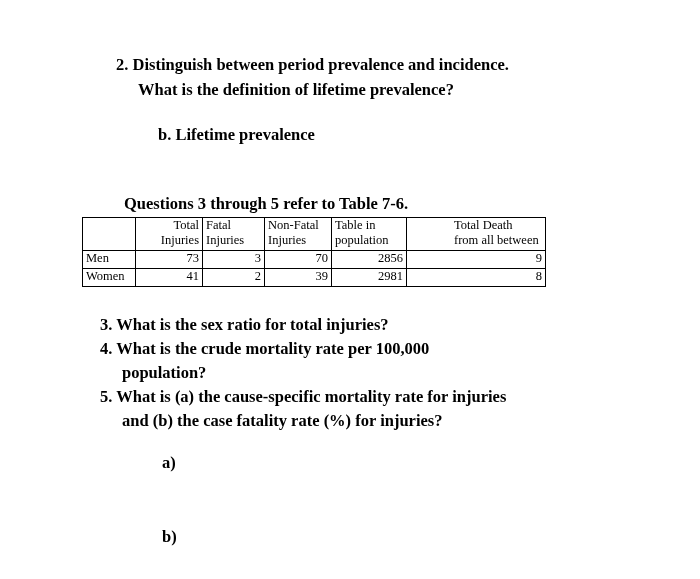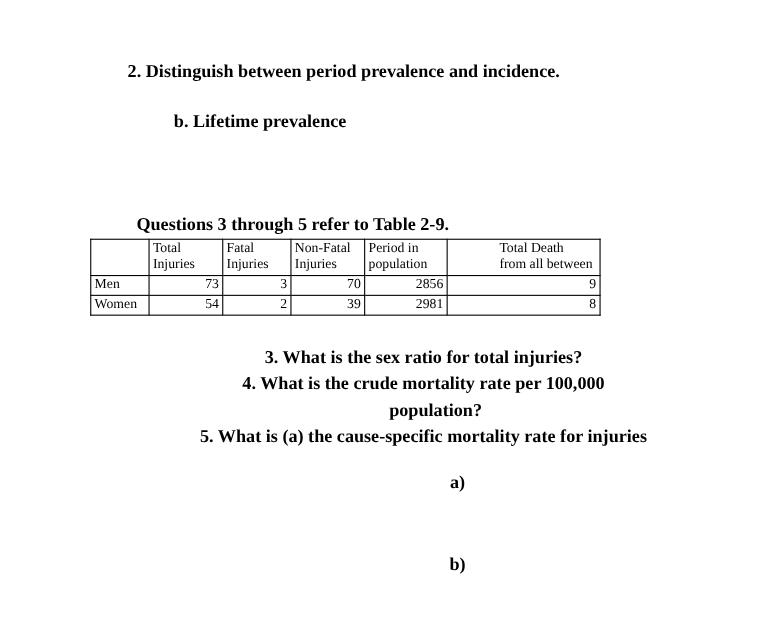--- a/index.html
+++ b/index.html
@@ -65,59 +65,59 @@
     vertical-align: top;
     font-weight: normal;
     line-height: 15px;
   }
   table.data-table thead td {
     height: 32px;
   }
   table.data-table thead td.corner {
     width: 46px;
   }
-  table.data-table thead td.h1 { width: 60px; }
+  table.data-table thead td.h1 { width: 60px; text-align: right; }
   table.data-table thead td.h2 { width: 55px; }
   table.data-table thead td.h3 { width: 60px; }
   table.data-table thead td.h4 { width: 68px; }
   table.data-table thead td.h5 { width: 88px; padding-left: 47px; }
   table.data-table tbody td.rowlabel {
     text-align: left;
     height: 17px;
   }
   table.data-table tbody td.num {
     text-align: right;
   }
   .hdr-wrap span { display: block; }
   .q-list {
     position: absolute;
     left: 100px;
     top: 313px;
     width: 570px;
     font-size: 16.5px;
     font-weight: bold;
     line-height: 24px;
-    text-align: center;
   }
   .q-list .item { margin: 0; }
   .q-list .cont { padding-left: 22px; }
   .q-list .ans-a { padding-left: 62px; margin-top: 18px; }
   .q-list .ans-b { padding-left: 62px; margin-top: 50px; }
 </style>
 </head>
 <body>
 
 <div class="page">
 
   <div class="q-block q2">
     <div>2. Distinguish between period prevalence and incidence.</div>
+    <div class="line-indent">What is the definition of lifetime prevalence?</div>
     <div class="sub-b">b. Lifetime prevalence</div>
   </div>
 
-  <div class="table-caption">Questions 3 through 5 refer to Table 2-9.</div>
+  <div class="table-caption">Questions 3 through 5 refer to Table 7-6.</div>
 
   <table class="data-table">
     <thead>
       <tr>
         <td class="corner"></td>
         <td class="h1">
           <div class="hdr-wrap">
             <span>Total</span>
             <span>Injuries</span>
           </div>
@@ -129,21 +129,21 @@
           </div>
         </td>
         <td class="h3">
           <div class="hdr-wrap">
             <span>Non-Fatal</span>
             <span>Injuries</span>
           </div>
         </td>
         <td class="h4">
           <div class="hdr-wrap">
-            <span>Period in</span>
+            <span>Table in</span>
             <span>population</span>
           </div>
         </td>
         <td class="h5">
           <div class="hdr-wrap">
             <span>Total Death</span>
             <span>from all between</span>
           </div>
         </td>
       </tr>
@@ -152,31 +152,32 @@
       <tr>
         <td class="rowlabel">Men</td>
         <td class="num">73</td>
         <td class="num">3</td>
         <td class="num">70</td>
         <td class="num">2856</td>
         <td class="num">9</td>
       </tr>
       <tr>
         <td class="rowlabel">Women</td>
-        <td class="num">54</td>
+        <td class="num">41</td>
         <td class="num">2</td>
         <td class="num">39</td>
         <td class="num">2981</td>
         <td class="num">8</td>
       </tr>
     </tbody>
   </table>
 
   <div class="q-list">
     <div class="item">3. What is the sex ratio for total injuries?</div>
     <div class="item">4. What is the crude mortality rate per 100,000</div>
     <div class="item cont">population?</div>
     <div class="item">5. What is (a) the cause-specific mortality rate for injuries</div>
+    <div class="item cont">and (b) the case fatality rate (%) for injuries?</div>
     <div class="ans-a">a)</div>
     <div class="ans-b">b)</div>
   </div>
 
 </div>
 
 </body></html>

